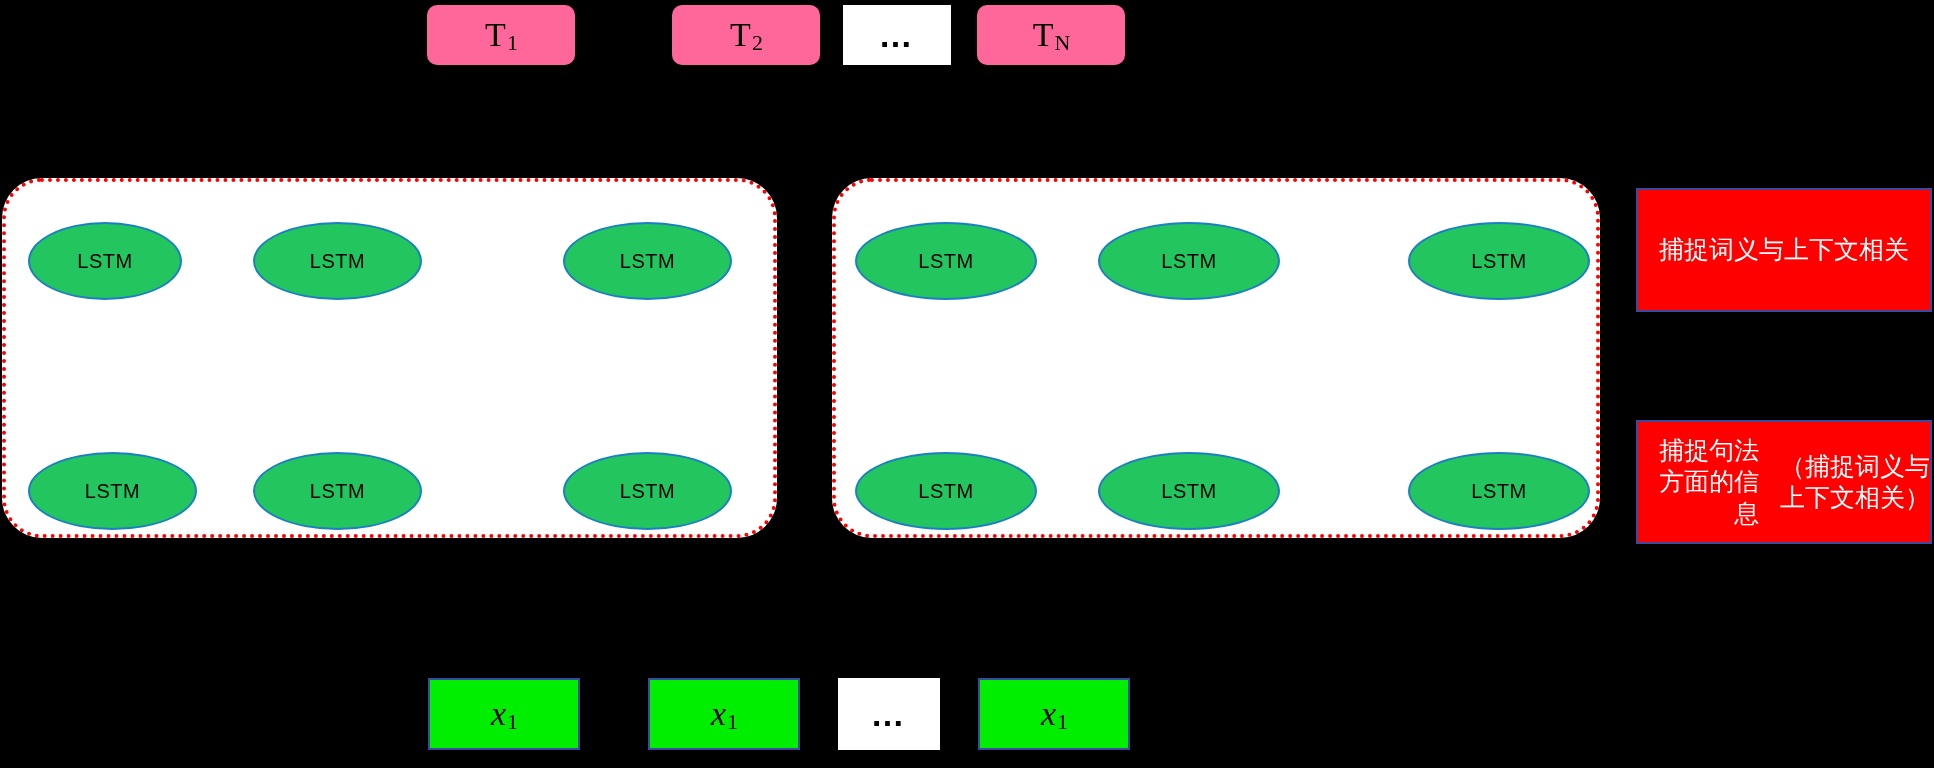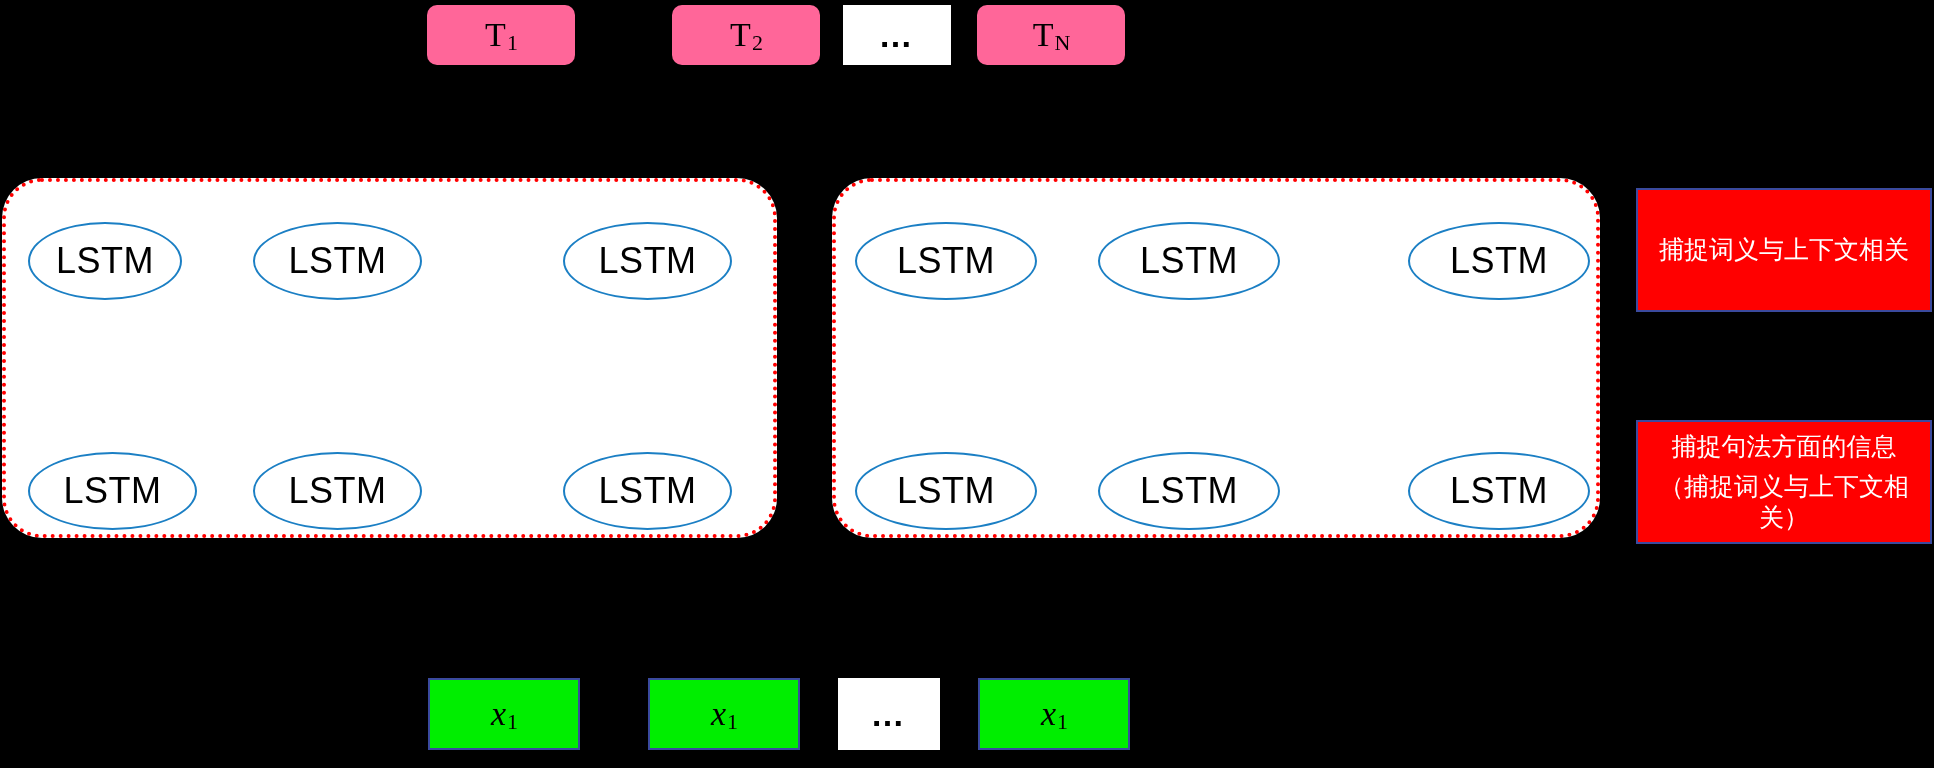--- a/index.html
+++ b/index.html
@@ -32,31 +32,31 @@
   .inp .sub{font-size:22px;font-style:normal;position:relative;top:8px;left:1px;}
 
   
   .block{
     position:absolute;background:#FFFFFF;
     border:4px dotted #FF0000;border-radius:40px;box-sizing:border-box;
   }
 
   
   .lstm{
-    position:absolute;background:#ffffff;border:2px solid #1b7fc4;
+    position:absolute;background:#22c55e;border:2px solid #1b7fc4;
     border-radius:50%;display:flex;align-items:center;justify-content:center;
-    font-size:36px;color:#000;letter-spacing:.5px;
+    font-size:20px;color:#000;letter-spacing:.5px;
   }
 
   
   .callout{
     position:absolute;background:#FF0000;border:2px solid #3b4a9e;
     box-sizing:border-box;color:#FFFFFF;
-    display:flex;flex-direction:column;align-items:center;justify-content:center;
-    font-size:25px;line-height:1.25;text-align:center;
+    display:flex;flex-direction:row;align-items:center;justify-content:center;
+    font-size:25px;line-height:1.25;text-align:right;
     font-family:"DejaVu Sans","Liberation Sans",sans-serif;
   }
 
   
   #wires{position:absolute;left:0;top:0;width:1934px;height:768px;
          pointer-events:none;}
 </style>
 </head>
 <body>
 

